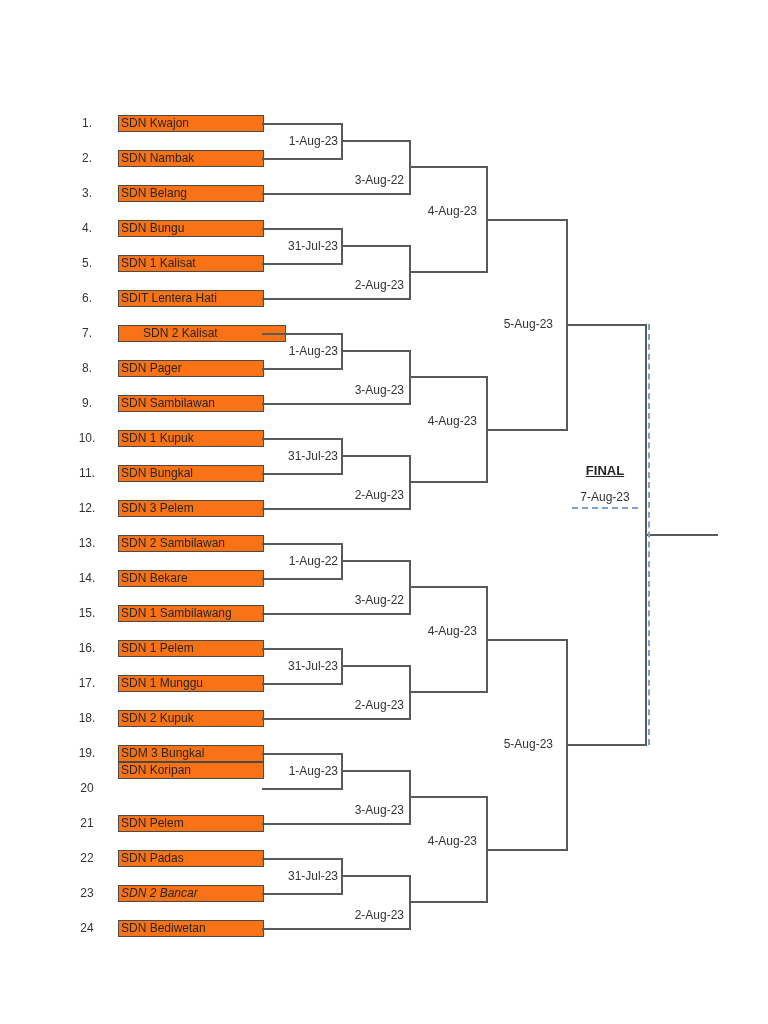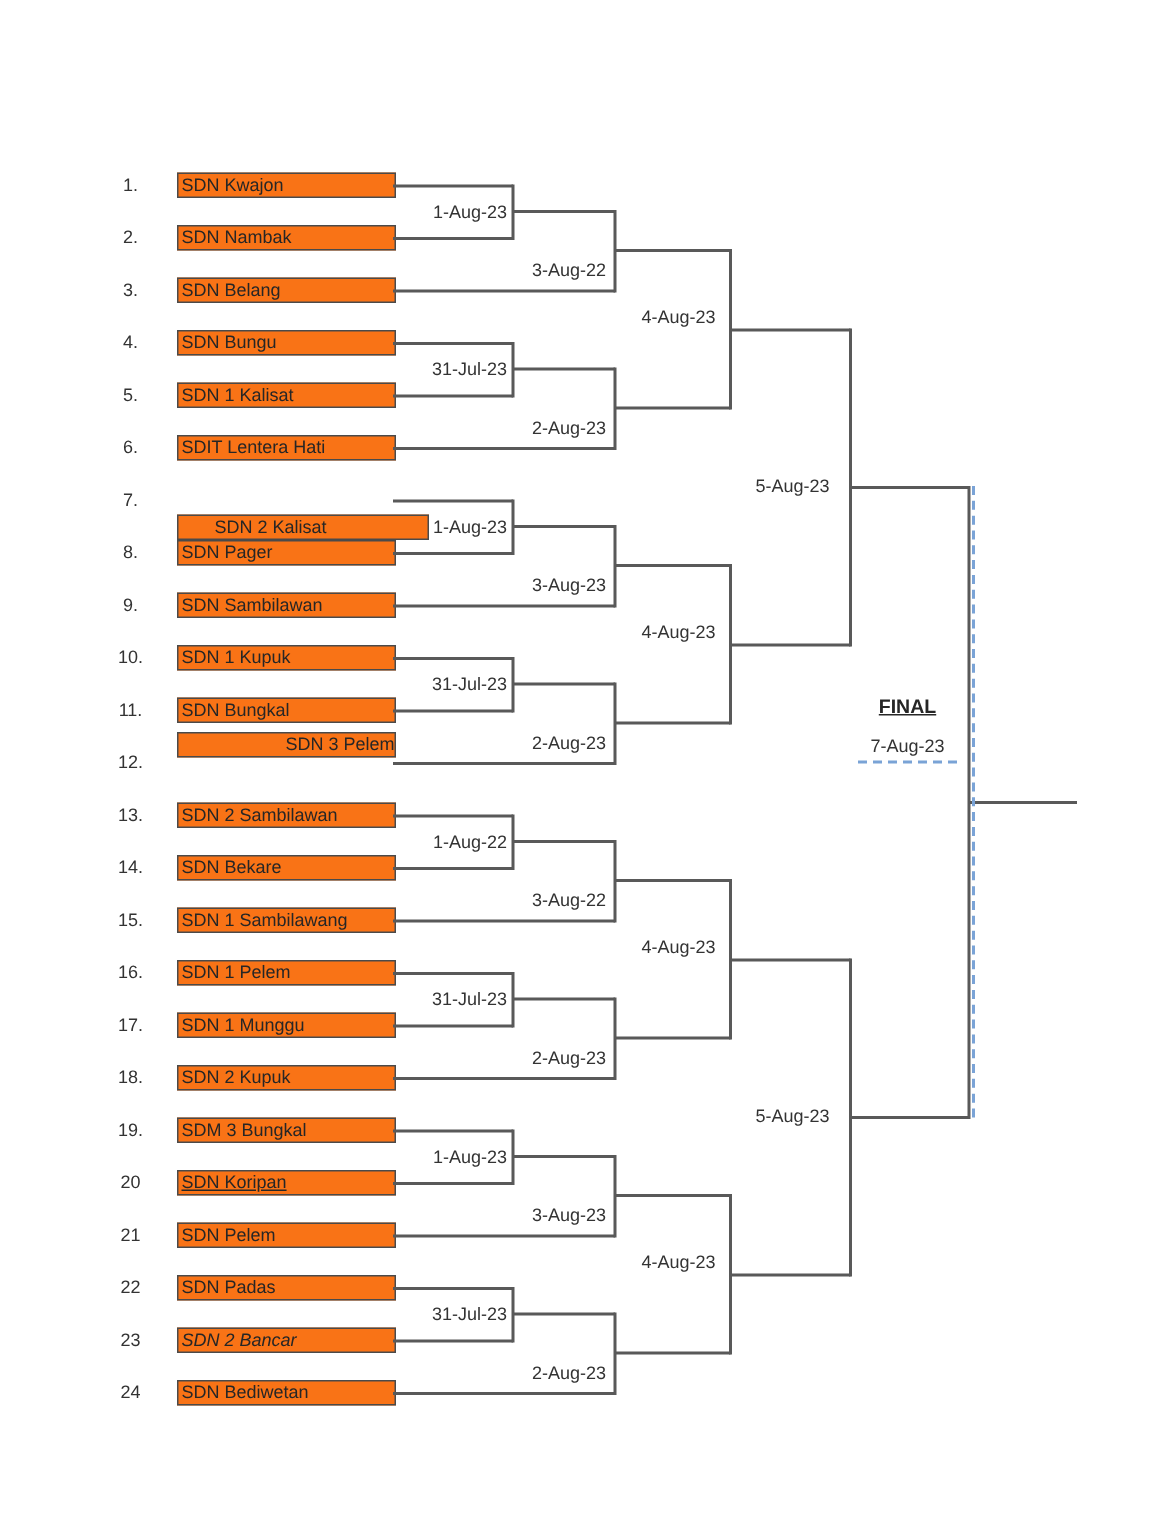--- a/index.html
+++ b/index.html
@@ -89,31 +89,31 @@
       <div class="vline" style="left: 409px; top: 245px; height: 54.5px;"></div>
       <div class="hline" style="left: 410px; top: 271.25px; width: 77px;"></div>
       <div class="vline" style="left: 486px; top: 166.25px; height: 107px;"></div>
       <div class="hline" style="left: 487px; top: 218.75px; width: 80px;"></div>
       <div class="date-label" style="left: 260px; top: 133px; width: 78px;">1-Aug-23</div>
       <div class="date-label" style="left: 326px; top: 172.375px; width: 78px;">3-Aug-22</div>
       <div class="date-label" style="left: 260px; top: 238px; width: 78px;">31-Jul-23</div>
       <div class="date-label" style="left: 326px; top: 277.375px; width: 78px;">2-Aug-23</div>
       <div class="date-label" style="left: 400px; top: 202.75px; width: 77px;">4-Aug-23</div>
       <div class="team-number" style="left: 72px; top: 325px;">7.</div>
-      <div class="team-box" style="top: 343px; padding-left: 24px;">SDN 2 Kalisat</div>
+      <div class="team-box" style="top: 325px; padding-left: 24px;">SDN 2 Kalisat</div>
       <div class="team-number" style="left: 72px; top: 360px;">8.</div>
       <div class="team-box" style="top: 360px;">SDN Pager</div>
       <div class="team-number" style="left: 72px; top: 395px;">9.</div>
       <div class="team-box" style="top: 395px;">SDN Sambilawan</div>
       <div class="team-number" style="left: 72px; top: 430px;">10.</div>
       <div class="team-box" style="top: 430px;">SDN 1 Kupuk</div>
       <div class="team-number" style="left: 72px; top: 465px;">11.</div>
       <div class="team-box" style="top: 465px;">SDN Bungkal</div>
       <div class="team-number" style="left: 72px; top: 500px;">12.</div>
-      <div class="team-box" style="top: 488px; text-align: right;">SDN 3 Pelem</div>
+      <div class="team-box" style="top: 500px;">SDN 3 Pelem</div>
       <div class="hline" style="left: 262px; top: 332.5px; width: 80px;"></div>
       <div class="hline" style="left: 262px; top: 367.5px; width: 80px;"></div>
       <div class="vline" style="left: 341px; top: 332.5px; height: 37px;"></div>
       <div class="hline" style="left: 342px; top: 350px; width: 68px;"></div>
       <div class="hline" style="left: 262px; top: 402.5px; width: 148px;"></div>
       <div class="vline" style="left: 409px; top: 350px; height: 54.5px;"></div>
       <div class="hline" style="left: 410px; top: 376.25px; width: 77px;"></div>
       <div class="hline" style="left: 262px; top: 437.5px; width: 80px;"></div>
       <div class="hline" style="left: 262px; top: 472.5px; width: 80px;"></div>
       <div class="vline" style="left: 341px; top: 437.5px; height: 37px;"></div>
@@ -157,21 +157,21 @@
       <div class="vline" style="left: 486px; top: 586.25px; height: 107px;"></div>
       <div class="hline" style="left: 487px; top: 638.75px; width: 80px;"></div>
       <div class="date-label" style="left: 260px; top: 553px; width: 78px;">1-Aug-22</div>
       <div class="date-label" style="left: 326px; top: 592.375px; width: 78px;">3-Aug-22</div>
       <div class="date-label" style="left: 260px; top: 658px; width: 78px;">31-Jul-23</div>
       <div class="date-label" style="left: 326px; top: 697.375px; width: 78px;">2-Aug-23</div>
       <div class="date-label" style="left: 400px; top: 622.75px; width: 77px;">4-Aug-23</div>
       <div class="team-number" style="left: 72px; top: 745px;">19.</div>
       <div class="team-box" style="top: 745px;">SDM 3 Bungkal</div>
       <div class="team-number" style="left: 72px; top: 780px;">20</div>
-      <div class="team-box" style="top: 780px; text-decoration: underline;">SDN Koripan</div>
+      <div class="team-box" style="top: 762px;">SDN Koripan</div>
       <div class="team-number" style="left: 72px; top: 815px;">21</div>
       <div class="team-box" style="top: 815px;">SDN Pelem</div>
       <div class="team-number" style="left: 72px; top: 850px;">22</div>
       <div class="team-box" style="top: 850px;">SDN Padas</div>
       <div class="team-number" style="left: 72px; top: 885px;">23</div>
       <div class="team-box" style="top: 885px; font-style: italic;">SDN 2 Bancar</div>
       <div class="team-number" style="left: 72px; top: 920px;">24</div>
       <div class="team-box" style="top: 920px;">SDN Bediwetan</div>
       <div class="hline" style="left: 262px; top: 752.5px; width: 80px;"></div>
       <div class="hline" style="left: 262px; top: 787.5px; width: 80px;"></div>

